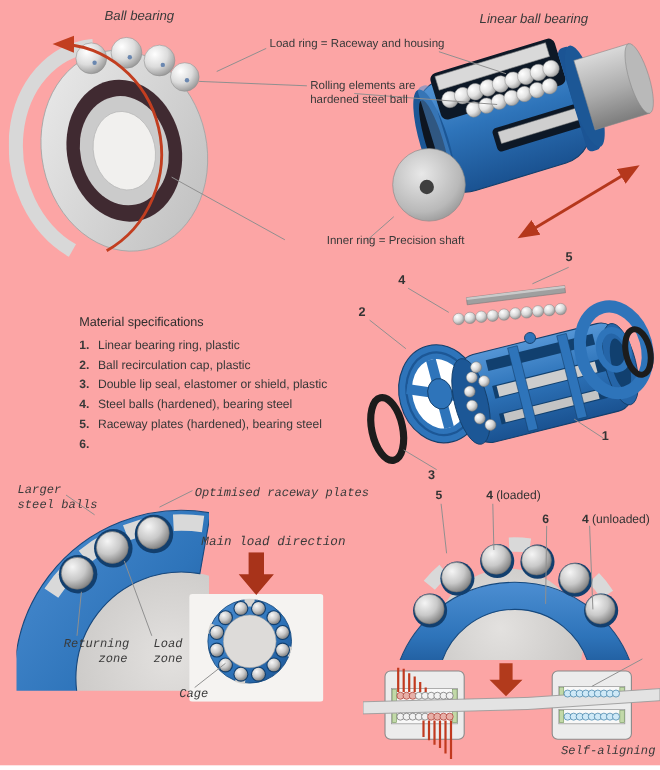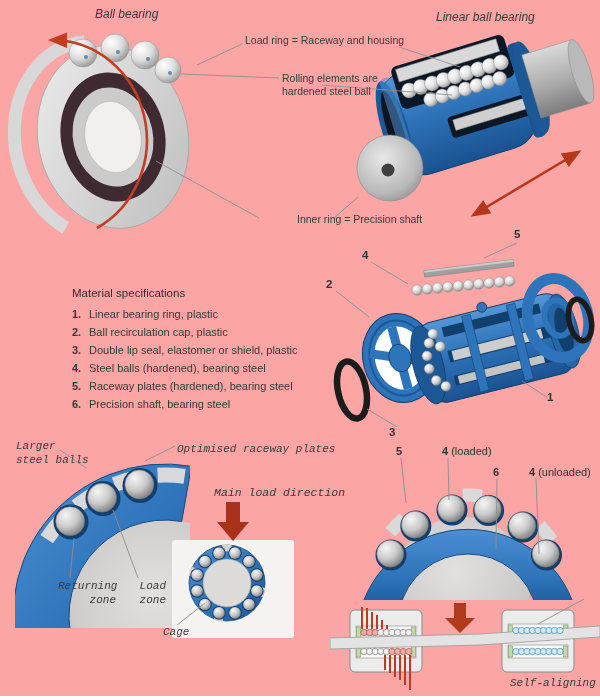--- a/index.html
+++ b/index.html
@@ -455,21 +455,20 @@
     <div class="row">
       <span class="n">4.</span>
       <span>Steel balls (hardened), bearing steel</span>
     </div>
     <div class="row">
       <span class="n">5.</span>
       <span>Raceway plates (hardened), bearing steel</span>
     </div>
     <div class="row">
       <span class="n">6.</span>
-      <span>Precision shaft, bearing steel</span>
     </div>
   </div>
 
   <div class="txt callout" style="left:514px;top:228px;">5</div>
   <div class="txt callout" style="left:362px;top:249px;">4</div>
   <div class="txt callout" style="left:326px;top:278px;">2</div>
   <div class="txt callout" style="left:389px;top:426px;">3</div>
   <div class="txt callout" style="left:547px;top:391px;">1</div>
 
   <div class="txt small-it" style="left:16px;top:439px;">
@@ -478,21 +477,21 @@
   </div>
   <div class="txt small-it" style="left:177px;top:442px;">Optimised raceway plates</div>
   <div class="txt small-it zone" style="left:58px;top:579px;width:58px;">
     <div>Returning</div>
     <div>zone</div>
   </div>
   <div class="txt small-it zone" style="left:128px;top:579px;width:38px;">
     <div>Load</div>
     <div>zone</div>
   </div>
-  <div class="txt small-it" style="left:183px;top:486px;font-size:11.5px;margin-left:31px;">Main load direction</div>
+  <div class="txt small-it" style="left:183px;top:486px;font-size:11.5px;">Main load direction</div>
   <div class="txt small-it" style="left:163px;top:625px;">Cage</div>
 
   <div class="txt hs" style="left:396px;top:445px;">
     <b>5</b>
   </div>
   <div class="txt hs" style="left:442px;top:445px;">
     <b>4</b><span> (loaded)</span>
   </div>
   <div class="txt hs" style="left:493px;top:466px;">
     <b>6</b>

